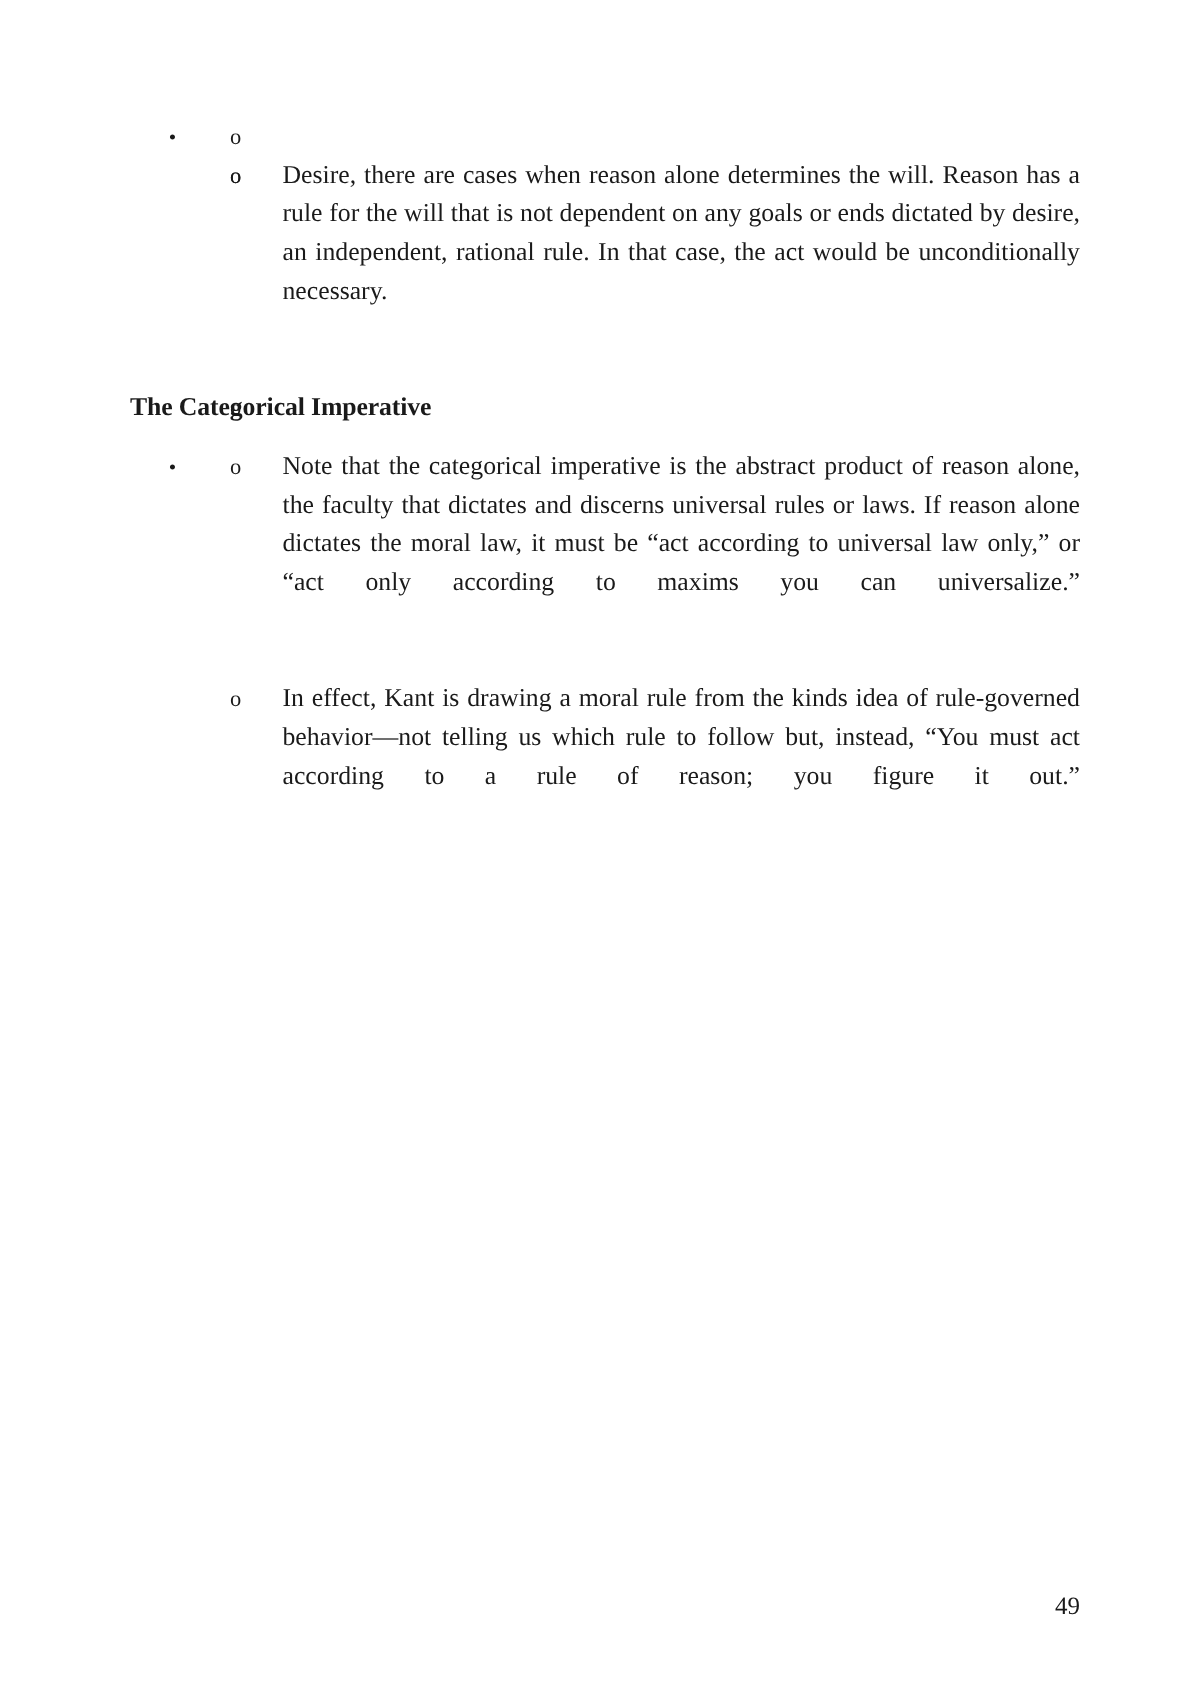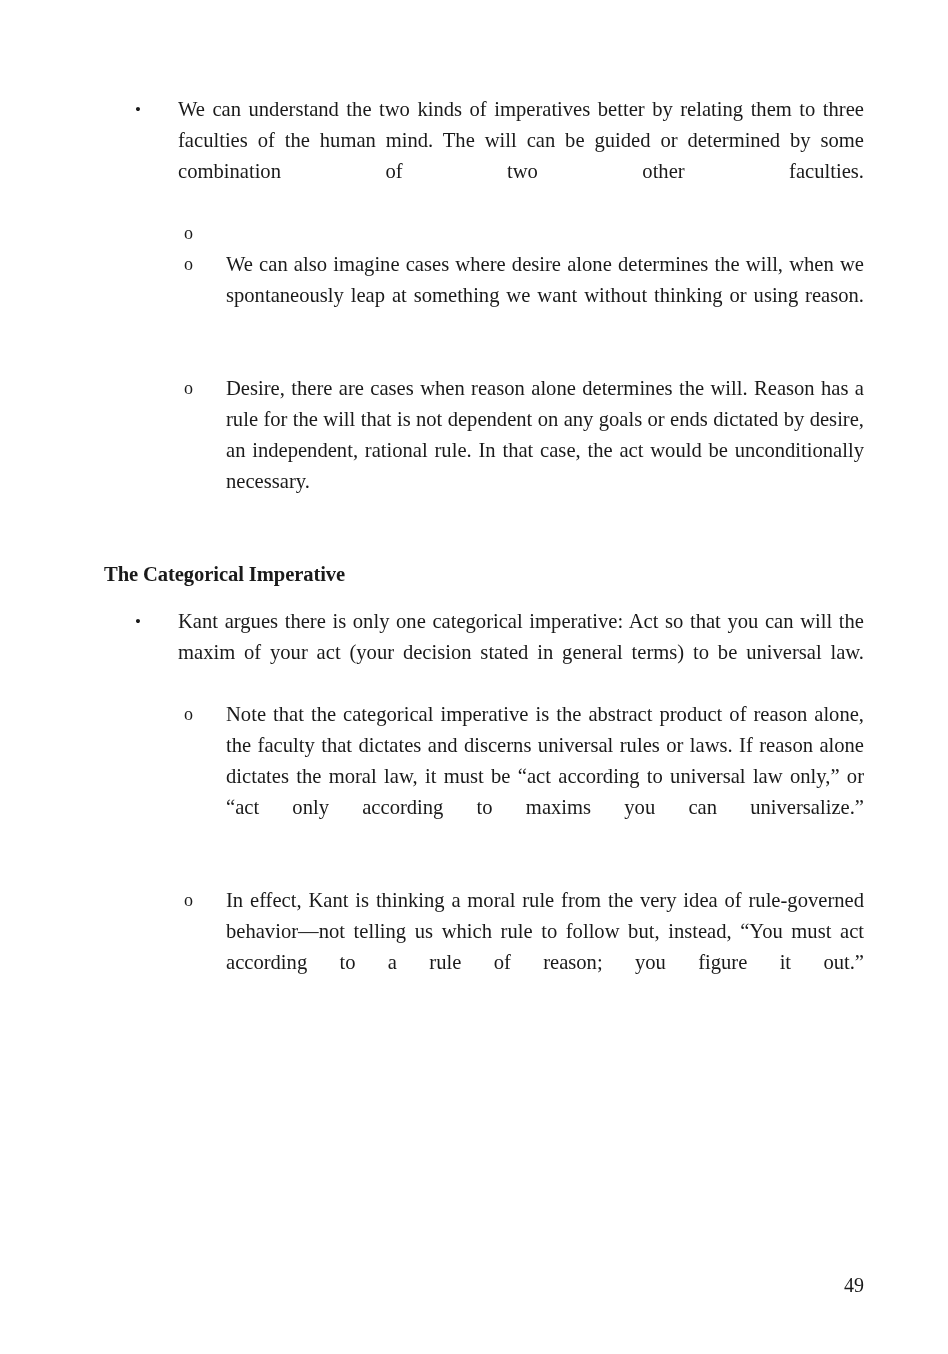--- a/index.html
+++ b/index.html
@@ -100,54 +100,51 @@
   }
 </style>
 </head>
 <body>
 
 <div class="page">
   <div class="content">
 
     <div class="item level1">
       <span class="marker">•</span>
-      <span class="txt">We can understand the two kinds of imperatives better by relating them to three faculties of the human mind. The will can be guided or determined by some combination of two other faculties.</span>
     </div>
 
     <div class="item level2">
       <span class="marker">o</span>
     </div>
 
     <div class="item level2 gap-para">
       <span class="marker">o</span>
-      <span class="txt">We can also imagine cases where desire alone determines the will, when we spontaneously leap at something we want without thinking or using reason.</span>
     </div>
 
     <div class="item level2 gap-para">
       <span class="marker">o</span>
       <span class="txt">Desire, there are cases when reason alone determines the will. Reason has a rule for the will that is not dependent on any goals or ends dictated by desire, an independent, rational rule. In that case, the act would be unconditionally necessary.</span>
     </div>
 
     <div class="item level2 gap-para">
       <span class="marker">o</span>
     </div>
 
     <div class="heading gap-section">The Categorical Imperative</div>
 
     <div class="item level1">
       <span class="marker">•</span>
-      <span class="txt">Kant argues there is only one categorical imperative: Act so that you can will the maxim of your act (your decision stated in general terms) to be universal law.</span>
     </div>
 
     <div class="item level2">
       <span class="marker">o</span>
       <span class="txt">Note that the categorical imperative is the abstract product of reason alone, the faculty that dictates and discerns universal rules or laws. If reason alone dictates the moral law, it must be “act according to universal law only,” or “act only according to maxims you can universalize.”</span>
     </div>
 
     <div class="item level2 gap-para">
       <span class="marker">o</span>
-      <span class="txt">In effect, Kant is thinking a moral rule from the very idea of rule-governed behavior—not telling us which rule to follow but, instead, “You must act according to a rule of reason; you figure it out.”</span>
+      <span class="txt">In effect, Kant is drawing a moral rule from the kinds idea of rule-governed behavior—not telling us which rule to follow but, instead, “You must act according to a rule of reason; you figure it out.”</span>
     </div>
 
   </div>
 
   <div class="page-number">49</div>
 </div>
 
 </body></html>

